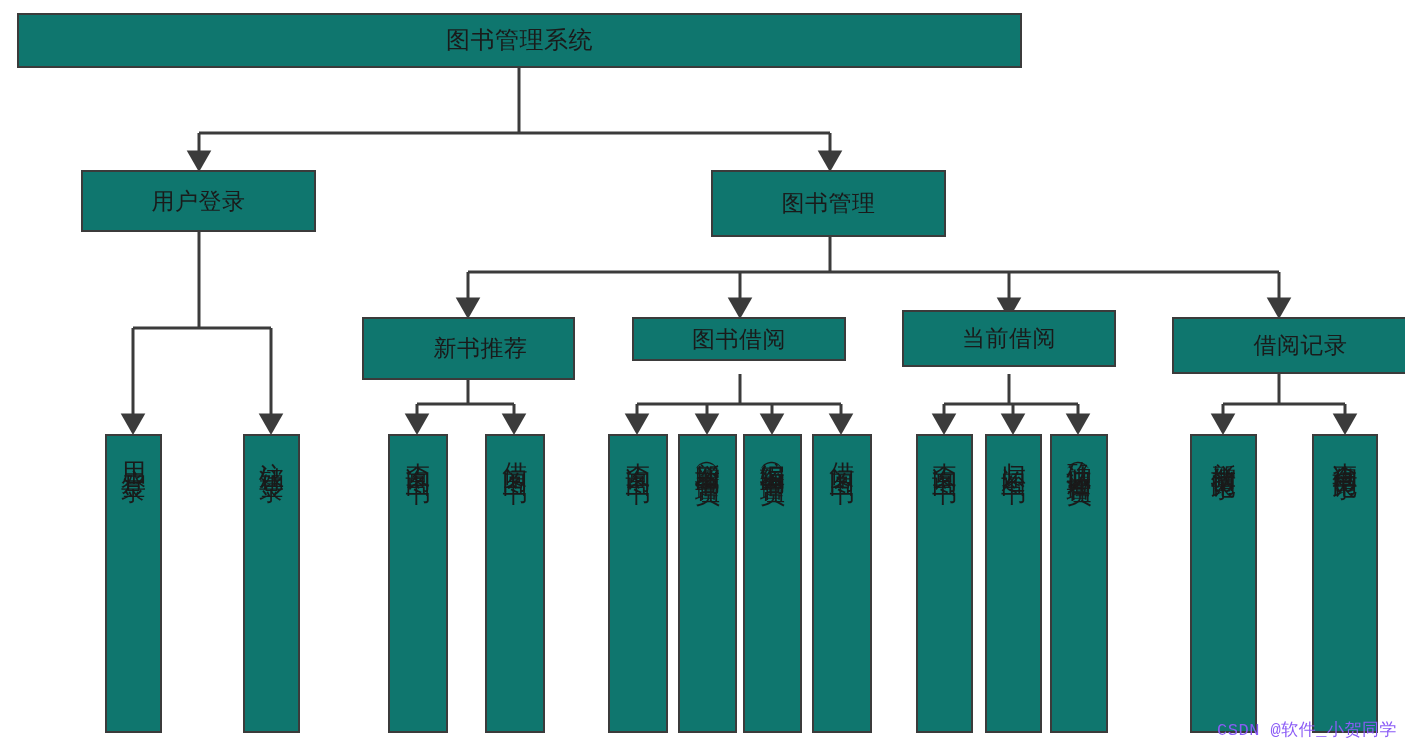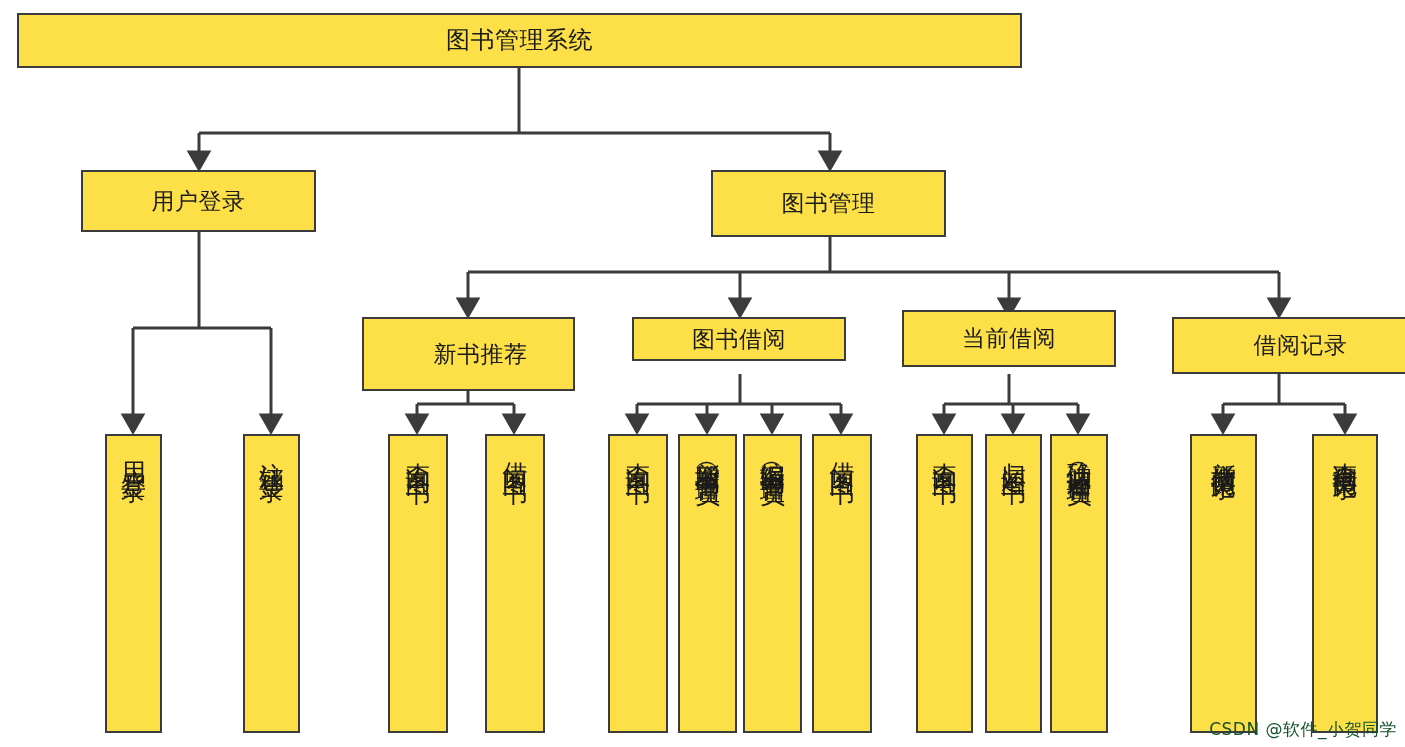--- a/index.html
+++ b/index.html
@@ -23,21 +23,21 @@
     position: absolute;
     left: 0;
     top: 0;
     width: 1405px;
     height: 747px;
     pointer-events: none;
   }
   .node {
     position: absolute;
     box-sizing: border-box;
-    background: #fde047;
+    background: #0f766e;
     border: 2px solid #3b3b3b;
     display: flex;
     align-items: center;
     justify-content: center;
     overflow: hidden;
   }
   .node .label {
     color: #1a1a1a;
     line-height: 1.08;
     text-align: center;
@@ -66,23 +66,24 @@
     letter-spacing: 3px;
   }
   .node.root .label {
     font-size: 24px;
   }
   #watermark {
     position: absolute;
     right: 8px;
     bottom: 6px;
     font-size: 17px;
-    color: #14532d;
+    color: #8b5cf6;
     white-space: nowrap;
     letter-spacing: 0.5px;
+    font-family: Liberation Mono, monospace;
   }
 </style>
 </head>
 <body>
 
 <div id="diagram-root">
 
   <svg class="edges" viewBox="0 0 1405 747">
     <defs>
       <marker id="arrow" markerWidth="9" markerHeight="9" refX="3.2" refY="4.5" orient="auto" markerUnits="strokeWidth">
@@ -137,21 +138,21 @@
     <span class="label">图书管理系统</span>
   </div>
 
   <div class="node h" style="left:81px; top:170px; width:235px; height:62px;">
     <span class="label">用户登录</span>
   </div>
   <div class="node h" style="left:711px; top:170px; width:235px; height:67px;">
     <span class="label">图书管理</span>
   </div>
 
-  <div class="node h" style="left:362px; top:317px; width:213px; height:74px;padding-left:24px;">
+  <div class="node h" style="left:362px; top:317px; width:213px; height:63px;padding-left:24px;">
     <span class="label">新书推荐</span>
   </div>
   <div class="node h" style="left:632px; top:317px; width:214px; height:44px;">
     <span class="label">图书借阅</span>
   </div>
   <div class="node h" style="left:902px; top:310px; width:214px; height:57px;">
     <span class="label">当前借阅</span>
   </div>
   <div class="node h" style="left:1172px; top:317px; width:257px; height:57px;">
     <span class="label">借阅记录</span>

